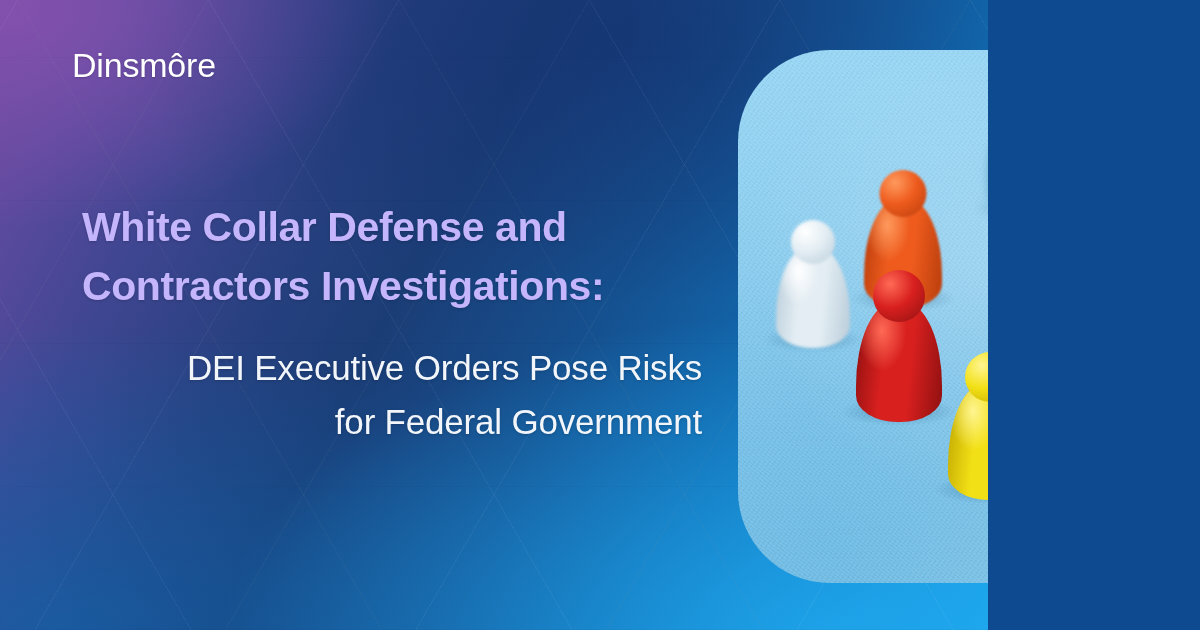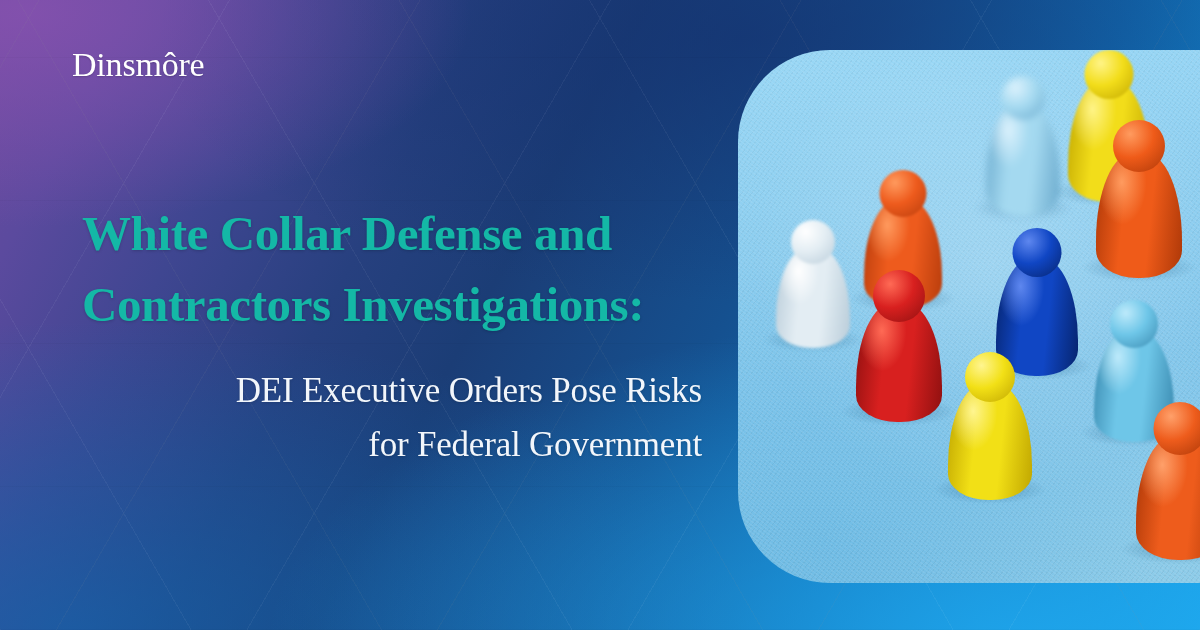--- a/index.html
+++ b/index.html
@@ -7,24 +7,23 @@
   html,body { width:1200px; height:630px; overflow:hidden; }
   body {
     font-family:"Liberation Sans", sans-serif;
     background:#0d4a8f;
     position:relative;
   }
 
   
   #card {
     position:relative;
-    width:1200px;
+    width:988px;
     height:630px;
     overflow:hidden;
-    font-family:Liberation Serif, serif;
   }
 
   
   .bg-base {
     position:absolute; inset:0;
     background:linear-gradient(118deg,
         #6d4b9f 0%,
         #5b4a9e 9%,
         #3f4691 20%,
         #27407f 32%,
@@ -73,22 +72,22 @@
   }
 
   
   .copy {
     position:absolute;
     left:82px;
     top:198px;
     width:620px;
   }
   .headline {
-    color:#14b8a6;
-    font-size:49px;
+    color:#c4b5fd;
+    font-size:41px;
     font-weight:700;
     line-height:1.45;
     letter-spacing:-0.4px;
     text-shadow:0 1px 3px rgba(0,0,0,.18);
   }
   .subhead {
     margin-top:24px;
     color:#f2f6fb;
     font-size:35px;
     font-weight:400;

